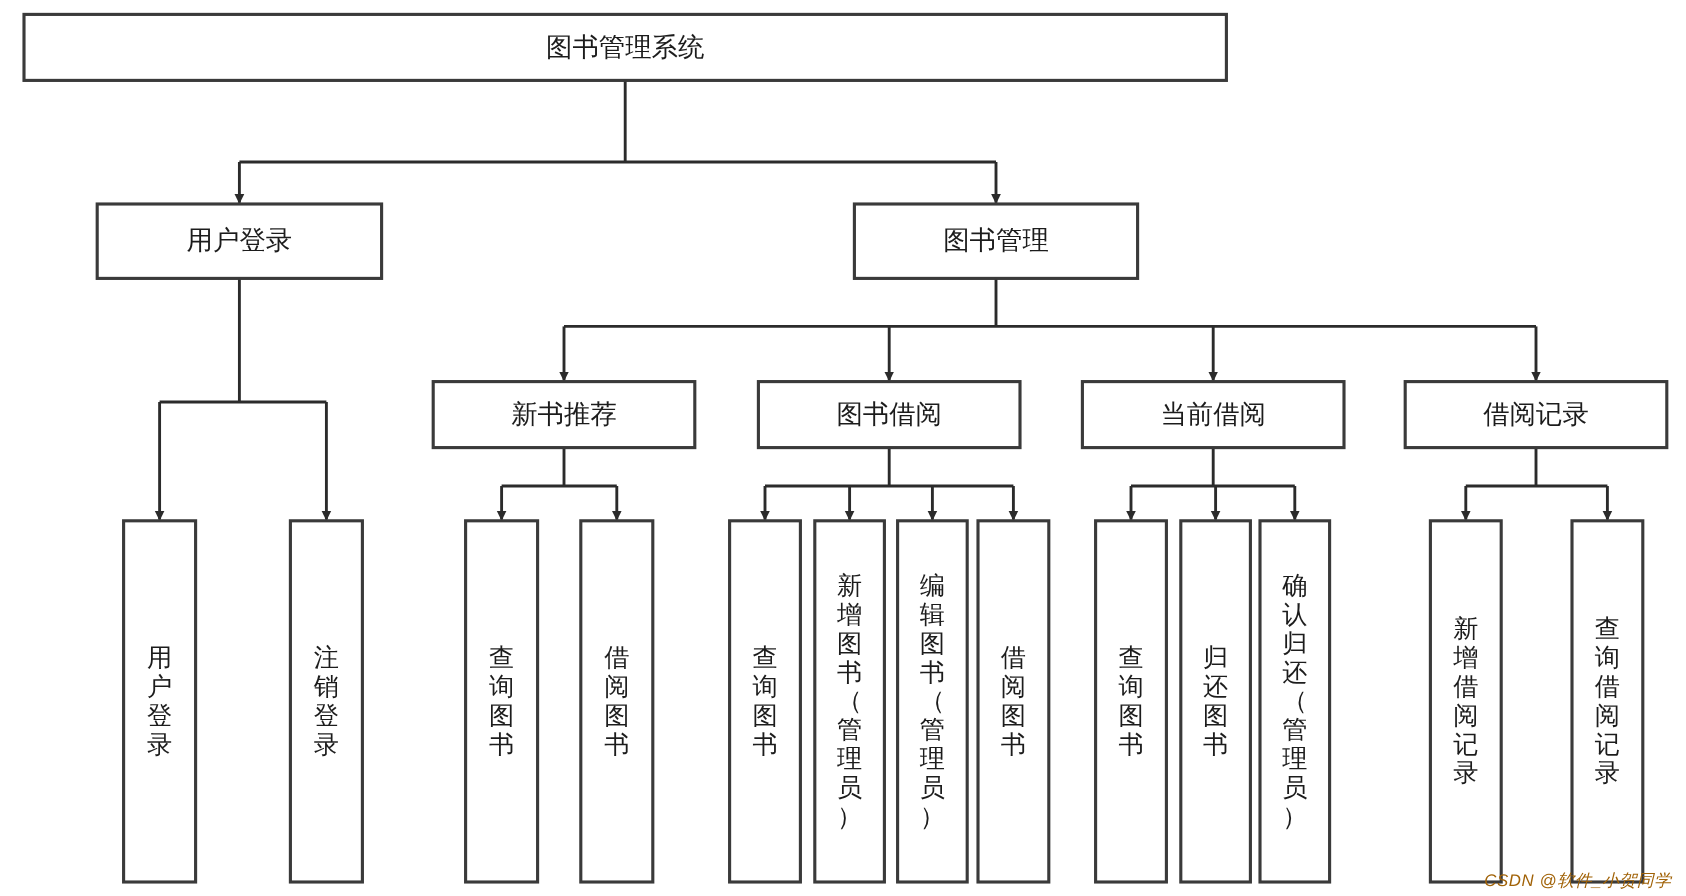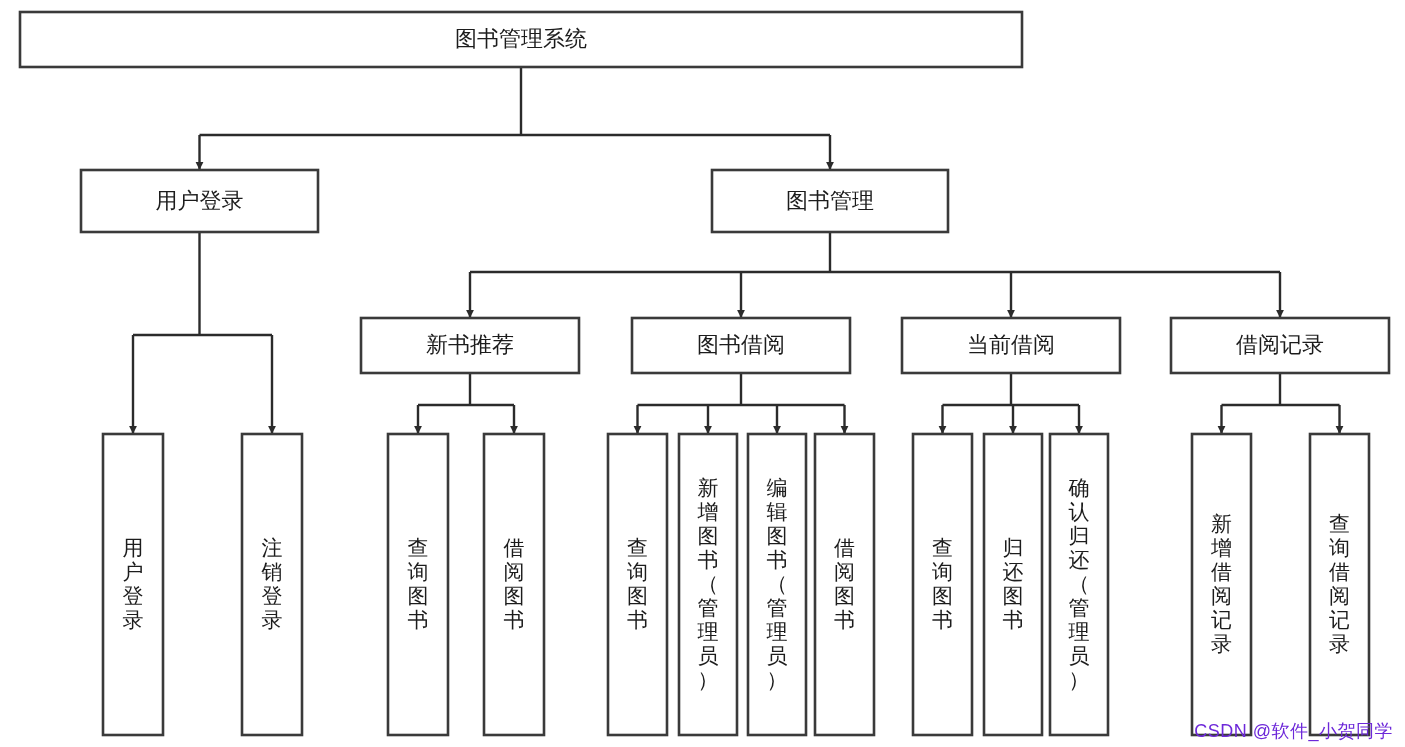--- a/index.html
+++ b/index.html
@@ -48,24 +48,25 @@
   .connector {
     stroke: #2b2b2b;
     stroke-width: 2.4;
     fill: none;
   }
   .watermark-text {
     position: absolute;
     right: 12px;
     bottom: 4px;
     font-family: "Liberation Sans", "DejaVu Sans", sans-serif;
-    font-size: 18px;
-    color: #6d28d9;
+    font-size: 14px;
+    color: #a16207;
     white-space: nowrap;
     letter-spacing: 0.5px;
+    font-style: italic;
   }
 </style>
 </head>
 <body>
 
 <div id="diagram-root">
 
   <svg class="diagram-canvas" viewBox="0 0 1405 747">
     <defs>
       <marker id="arrowhead" markerWidth="9" markerHeight="9" refX="7.4" refY="4.5" orient="auto" markerUnits="userSpaceOnUse">

